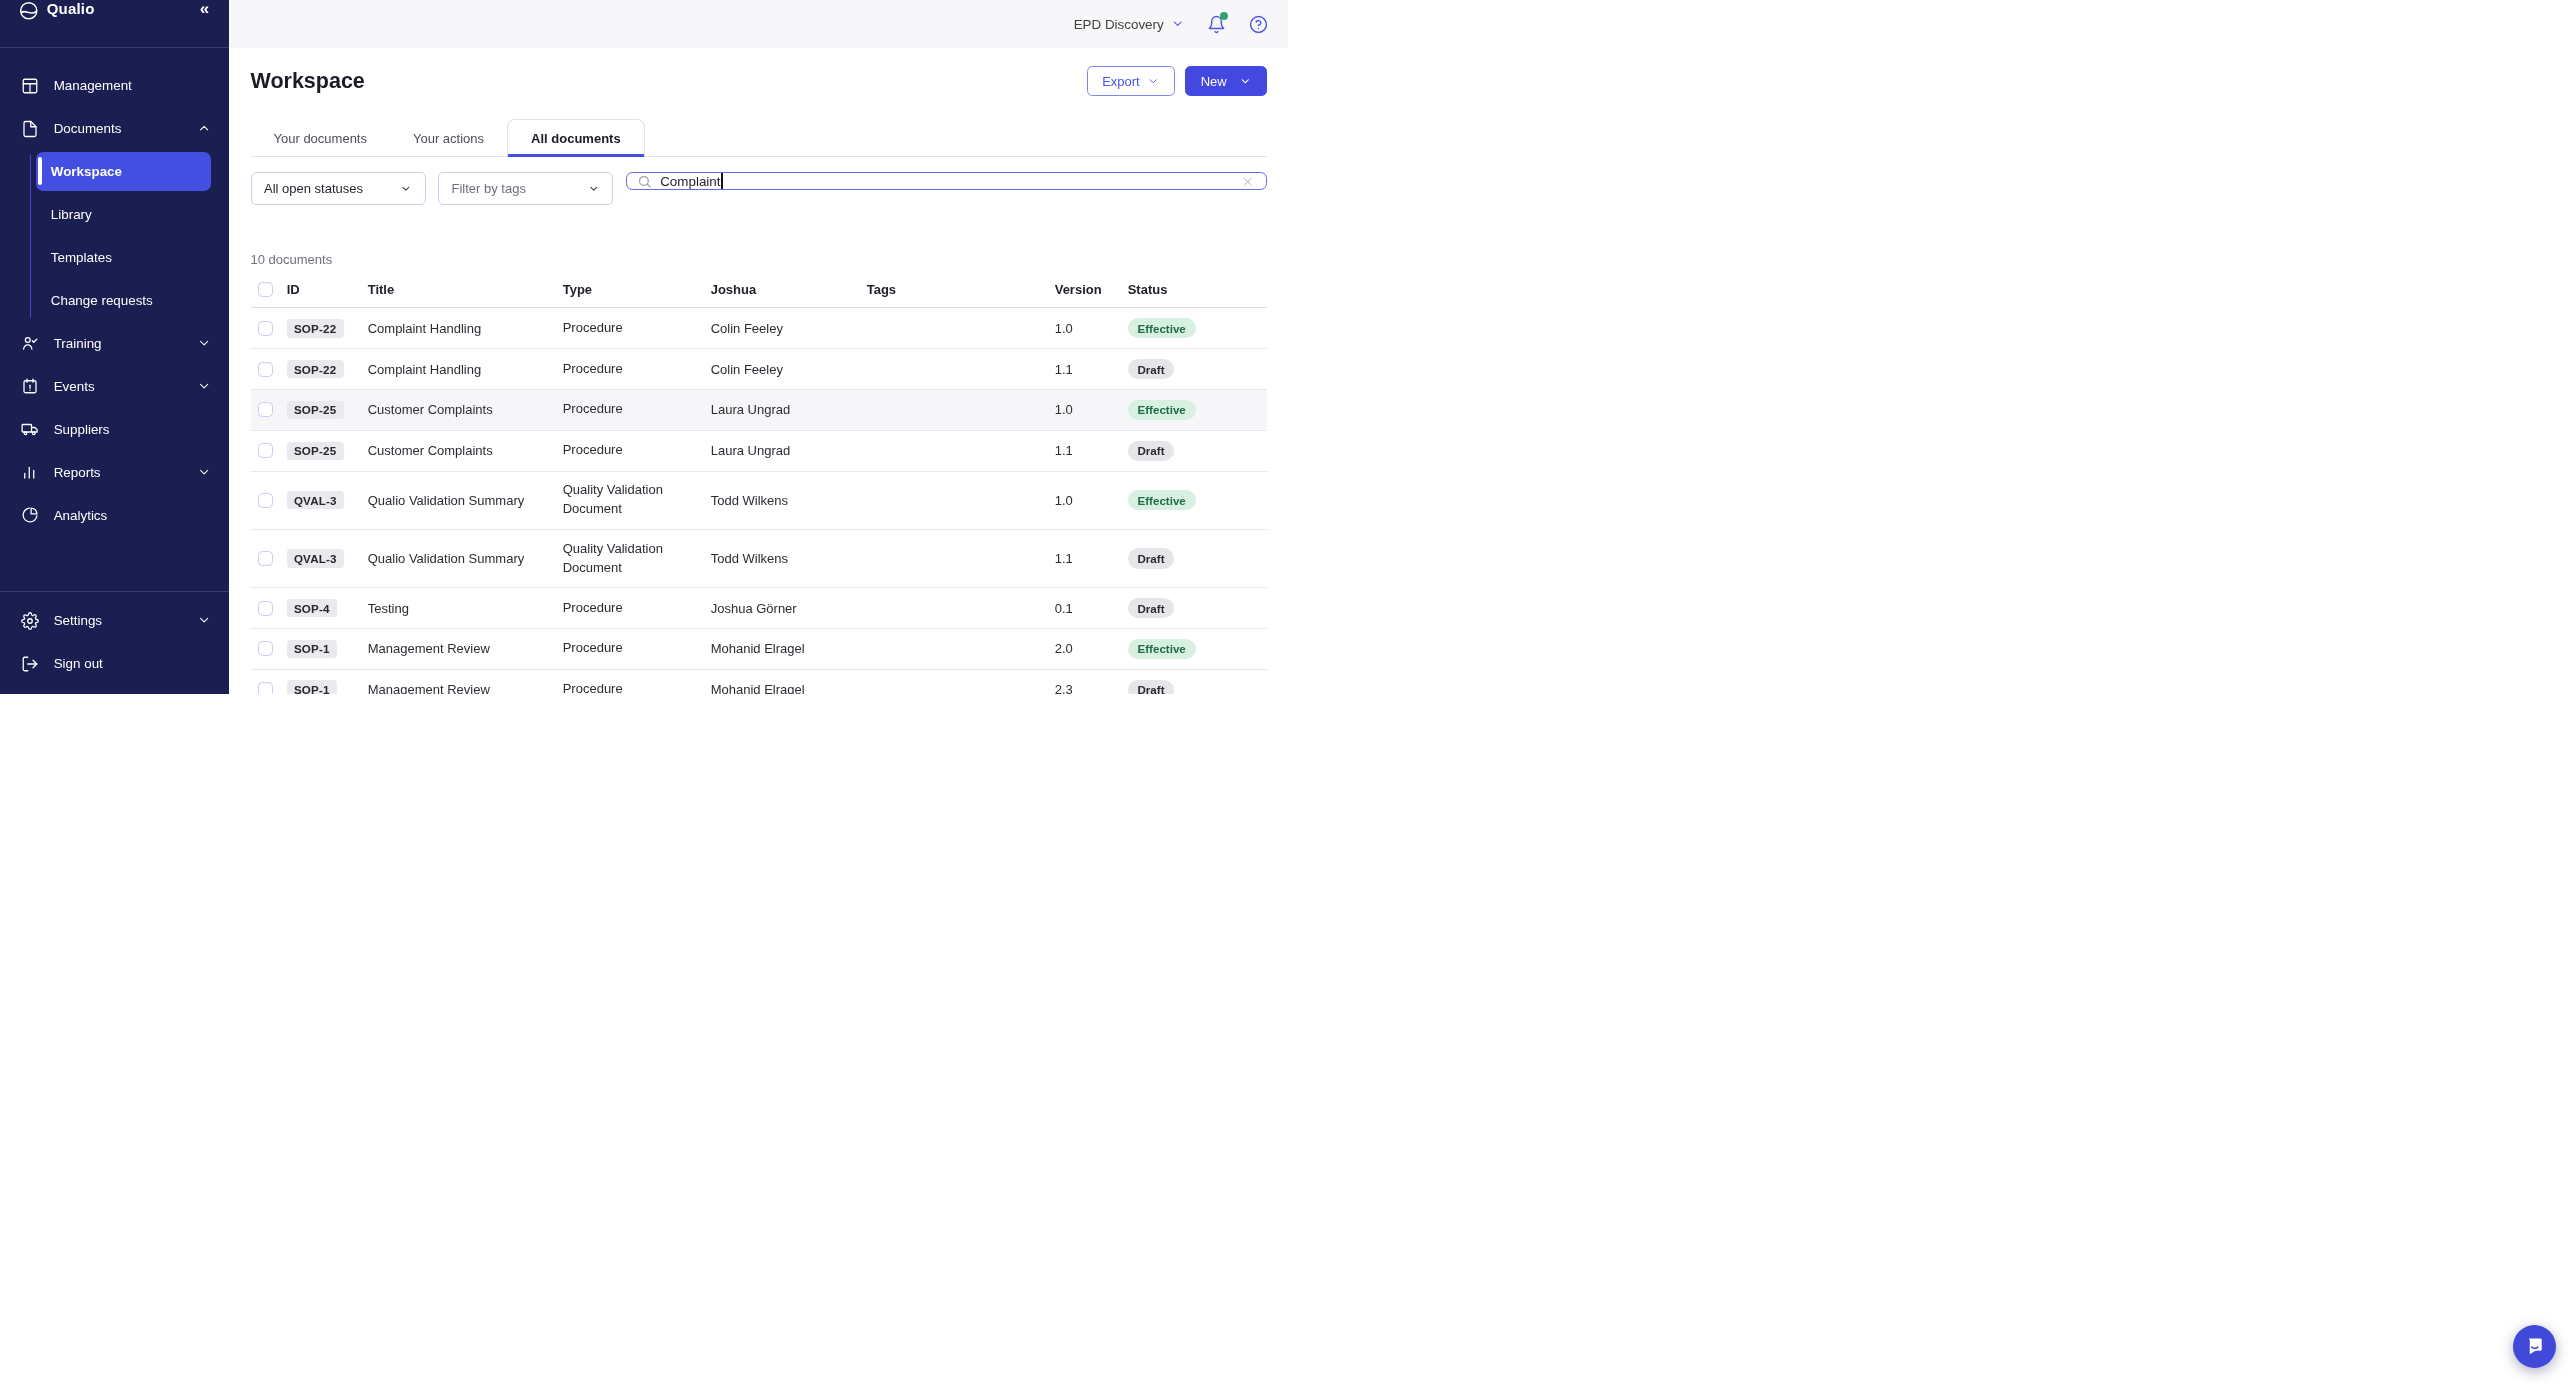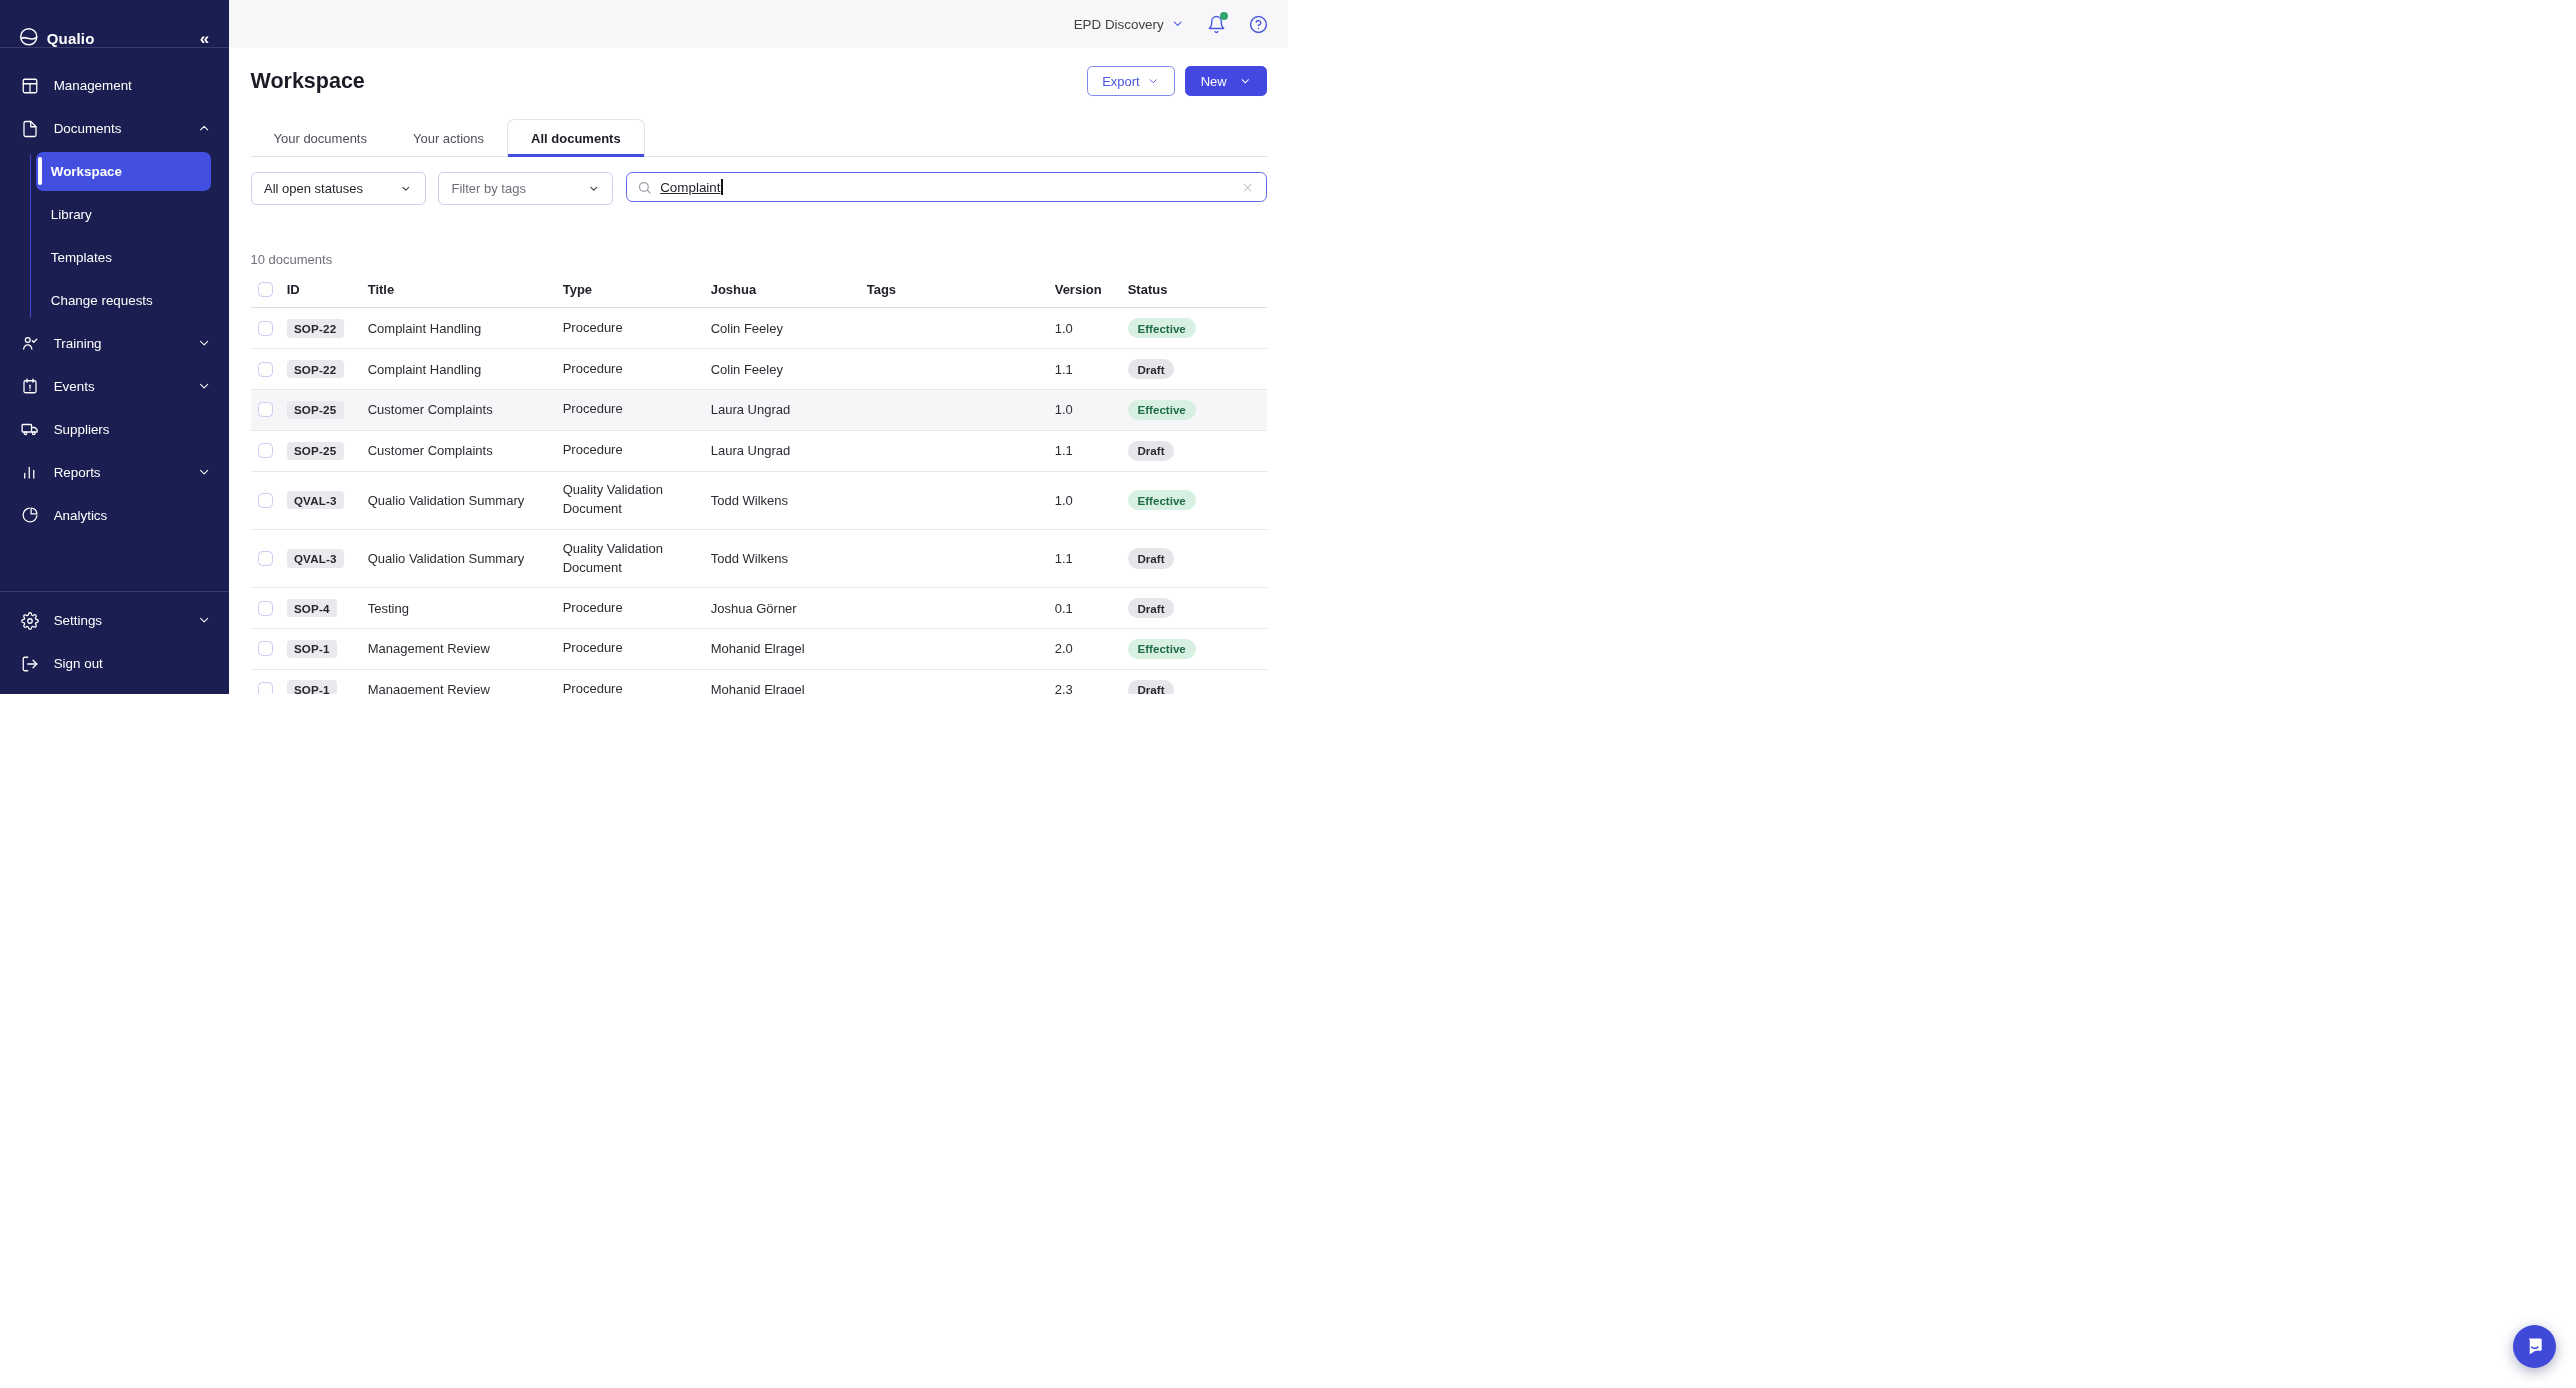--- a/index.html
+++ b/index.html
@@ -2,21 +2,21 @@
 <html style="font-size:14.3px"><head>
 <meta charset="utf-8">
 <style>
   * { margin:0; padding:0; box-sizing:border-box; }
   html,body { width:1288px; height:694px; overflow:hidden; }
   body { font-family:"Liberation Sans", sans-serif; background:#fff; color:#26262e; }
   .app { display:flex; width:1288px; height:694px; }
 
   
   .sidebar { width:229px; min-width:229px; background:#1b1e50; color:#fff; display:flex; flex-direction:column; height:694px; }
-  .logo-row { height:48px; display:flex; align-items:flex-end; padding:0 19.7px 0 18px; border-bottom:0.9px solid rgba(255,255,255,.14); }
+  .logo-row { height:48px; display:flex; align-items:flex-start; padding:0 19.7px 0 18px; border-bottom:0.9px solid rgba(255,255,255,.14); }
   .logo-mark { width:21.5px; height:21.5px; margin-right:7.2px; }
   .brand { font-size:15px; font-weight:700; letter-spacing:0.2px; }
   .collapse { margin-left:auto; font-size:17px; font-weight:700; cursor:pointer; line-height:1; }
   .nav { padding-top:16px; display:flex; flex-direction:column; }
   .nav-item { height:43px; display:flex; align-items:center; padding:0 18px 0 19.7px; font-size:13.4px; cursor:pointer; }
   .nav-item .ico { width:19.7px; height:19.7px; margin-right:14.3px; flex:none; display:flex; align-items:center; justify-content:center; }
   .nav-item .chev { margin-left:auto; display:flex; }
   .submenu { position:relative; margin-left:29.5px; padding-left:6.3px; }
   .submenu::before { content:""; position:absolute; left:0; top:3.6px; bottom:3.6px; width:1.8px; background:#3f49c9; border-radius:1.8px; }
   .sub-item { height:43px; display:flex; align-items:center; padding-left:15px; font-size:13.4px; cursor:pointer; border-radius:7.2px; margin:0 18px 0 0; position:relative; }
@@ -43,21 +43,21 @@
 
   .tabs { display:flex; align-items:flex-end; margin-top:23px; border-bottom:0.9px solid #e2e2e8; }
   .tab { padding:10.7px 23px; font-size:13px; color:#4f4f5b; cursor:pointer; }
   .tab.active { color:#1c1c26; font-weight:600; background:#fff; border:0.9px solid #e2e2e8; border-bottom:none; border-radius:8px 8px 0 0; position:relative; }
   .tab.active::after { content:""; position:absolute; left:0; right:0; bottom:-0.9px; height:3.6px; background:#4450e4; }
 
   .filter-row { display:flex; gap:12.5px; margin-top:15px; }
   .select { height:33px; width:175px; border:0.9px solid #c9cdf2; border-radius:5.4px; display:flex; align-items:center; padding:0 12.5px; font-size:13px; cursor:pointer; background:#fff; }
   .select .chev { margin-left:auto; color:#3a3a44; display:flex; }
   .select.placeholder { color:#6f6f7a; }
-  .searchbox { flex:1; height:30px; border:1.8px solid #626aea; border-radius:6.3px; display:flex; align-items:center; padding:0 10.7px; background:#fff;text-decoration:underline; }
+  .searchbox { flex:1; height:18px; border:1.8px solid #626aea; border-radius:6.3px; display:flex; align-items:center; padding:0 10.7px; background:#fff; }
   .searchbox .q { margin-right:8px; display:flex; }
   .search-text { font-size:13.4px; color:#1f1f28; }
   .caret { display:inline-block; width:1.3px; height:16px; background:#14141c; margin-left:0.9px; vertical-align:-3.6px; animation:blink 1.1s steps(1) infinite; }
   @keyframes blink { 50% { opacity:0; } }
   .clear-x { margin-left:auto; color:#c3c6ce; display:flex; cursor:pointer; }
 
   .doc-count { margin-top:47px; font-size:13px; color:#6f6f7a; }
 
   .tbl { margin-top:9px; }
   .trow { display:grid; grid-template-columns:29px 81px 195px 148px 156px 188px 73px 1fr; align-items:center; padding:9.8px 0 9.8px 7.2px; border-bottom:0.9px solid #e6e6eb; font-size:13px; color:#2c2c34; }

